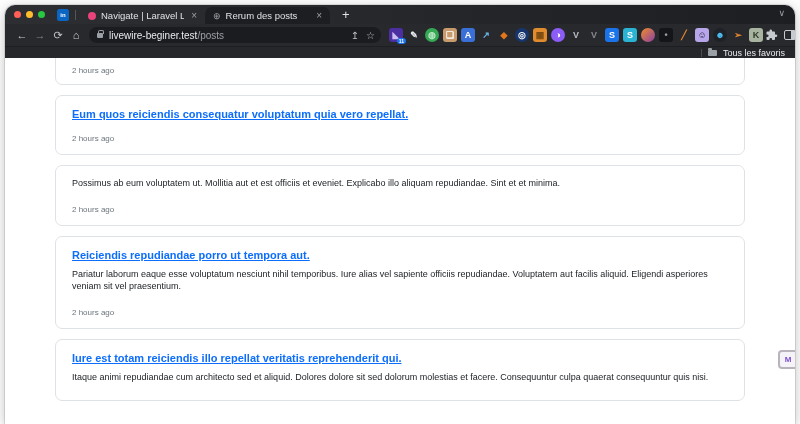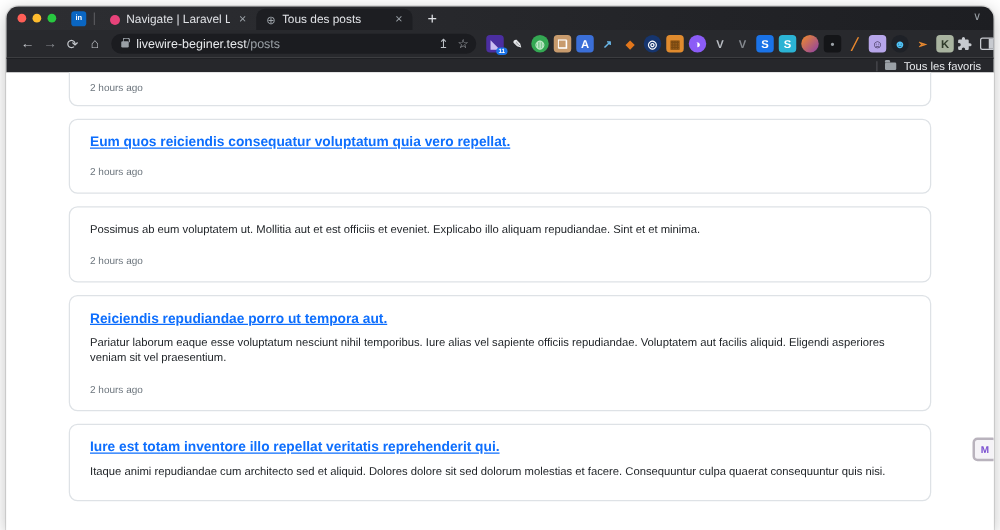--- a/index.html
+++ b/index.html
@@ -109,21 +109,21 @@
     <div class="tab-divider"></div>
 
     <div class="tab inactive">
       <span class="favicon-dot" style="background:#e8437a"></span>
       <span class="tab-title">Navigate | Laravel Livewire</span>
       <span class="tab-close">×</span>
     </div>
 
     <div class="tab active">
       <span class="favicon-globe">⊕</span>
-      <span class="tab-title">Tous des posts</span>
+      <span class="tab-title">Rerum des posts</span>
       <span class="tab-close">×</span>
     </div>
 
     <span class="newtab-btn">+</span>
     <span class="strip-chevron">∨</span>
   </div>
 
   <div class="toolbar">
     <span class="nav-icon">←</span>
     <span class="nav-icon dim">→</span>
@@ -191,21 +191,21 @@
         <span class="post-time">2 hours ago</span>
       </div>
 
       <div class="card">
         <a class="post-title">Reiciendis repudiandae porro ut tempora aut.</a>
         <p class="post-body">Pariatur laborum eaque esse voluptatum nesciunt nihil temporibus. Iure alias vel sapiente officiis repudiandae. Voluptatem aut facilis aliquid. Eligendi asperiores veniam sit vel praesentium.</p>
         <span class="post-time">2 hours ago</span>
       </div>
 
       <div class="card">
-        <a class="post-title">Iure est totam inventore illo repellat veritatis reprehenderit qui.</a>
+        <a class="post-title">Iure est totam reiciendis illo repellat veritatis reprehenderit qui.</a>
         <p class="post-body">Itaque animi repudiandae cum architecto sed et aliquid. Dolores dolore sit sed dolorum molestias et facere. Consequuntur culpa quaerat consequuntur quis nisi.</p>
 
       </div>
 
     </div>
 
     <div class="floating-widget">
       <span>M</span>
     </div>
   </div>

